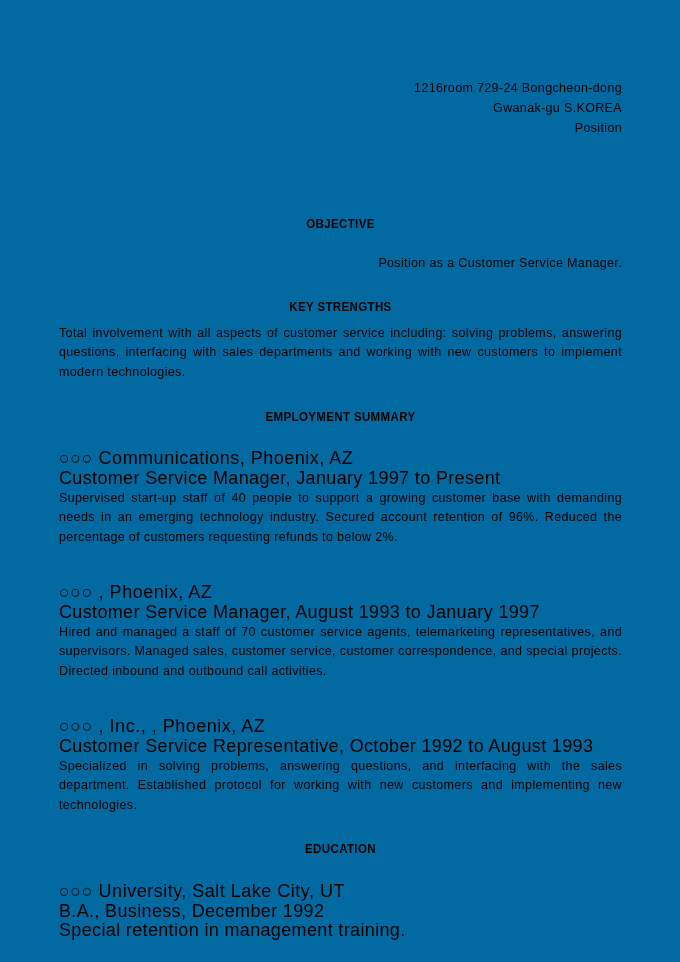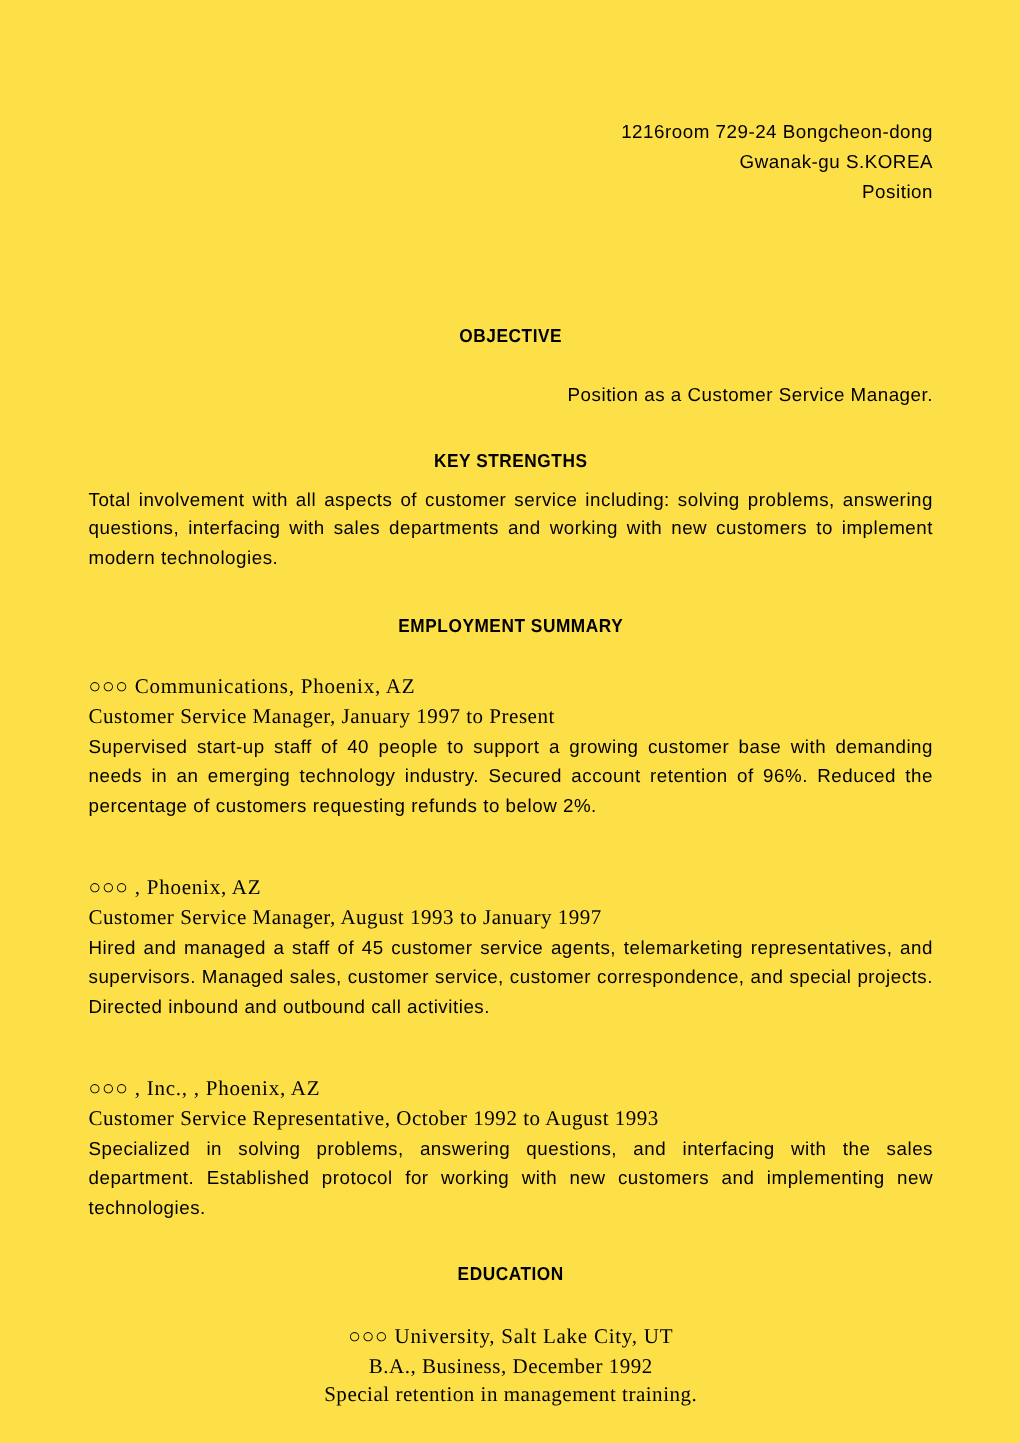--- a/index.html
+++ b/index.html
@@ -11,21 +11,21 @@
     width: 680px;
     height: 962px;
     font-family: "Liberation Sans", sans-serif;
     color: #000000;
     overflow: hidden;
   }
   .page {
     position: relative;
     width: 680px;
     height: 962px;
-    background: #fde047;
+    background: #0369a1;
     box-sizing: border-box;
   }
   .content {
     position: absolute;
     left: 59px;
     top: 0;
     width: 563px;
   }
 
   
@@ -55,36 +55,35 @@
   .body-text {
     font-size: 12.5px;
     line-height: 19.6px;
     letter-spacing: 0.35px;
   }
   .body-text.justified {
     text-align: justify;
     text-align-last: left;
   }
   .body-line {
-    font-size: 14px;
+    font-size: 18px;
     line-height: 19.6px;
     letter-spacing: 0.35px;
-    font-family: Liberation Serif, serif;
   }
 
   
   .sp-objective-head { margin-top: 79px; }
   .sp-objective-body { margin-top: 23px; text-align: right; }
   .sp-keystrengths-head { margin-top: 26px; }
   .sp-keystrengths-body { margin-top: 10px; }
   .sp-employment-head { margin-top: 28px; }
   .sp-employment-first { margin-top: 25px; }
   .job-block { margin-top: 36px; }
   .sp-education-head { margin-top: 27px; }
-  .sp-education-body { margin-top: 26px; text-align: center; }
+  .sp-education-body { margin-top: 26px; }
 
   .circles { letter-spacing: 0.5px; }
 </style>
 </head>
 <body>
 
 <div class="page">
   <div class="content">
 
     <div class="contact-block">
@@ -103,21 +102,21 @@
 
     <div class="sp-employment-first">
       <div class="body-line circles">○○○ Communications, Phoenix, AZ</div>
       <div class="body-line">Customer Service Manager, January 1997 to Present</div>
       <div class="body-text justified">Supervised start-up staff of 40 people to support a growing customer base with demanding needs in an emerging technology industry. Secured account retention of 96%. Reduced the percentage of customers requesting refunds to below 2%.</div>
     </div>
 
     <div class="job-block">
       <div class="body-line circles">○○○ , Phoenix, AZ</div>
       <div class="body-line">Customer Service Manager, August 1993 to January 1997</div>
-      <div class="body-text justified">Hired and managed a staff of 45 customer service agents, telemarketing representatives, and supervisors. Managed sales, customer service, customer correspondence, and special projects. Directed inbound and outbound call activities.</div>
+      <div class="body-text justified">Hired and managed a staff of 70 customer service agents, telemarketing representatives, and supervisors. Managed sales, customer service, customer correspondence, and special projects. Directed inbound and outbound call activities.</div>
     </div>
 
     <div class="job-block">
       <div class="body-line circles">○○○ , Inc., , Phoenix, AZ</div>
       <div class="body-line">Customer Service Representative, October 1992 to August 1993</div>
       <div class="body-text justified">Specialized in solving problems, answering questions, and interfacing with the sales department. Established protocol for working with new customers and implementing new technologies.</div>
     </div>
 
     <div class="section-heading sp-education-head">EDUCATION</div>
     <div class="sp-education-body">

